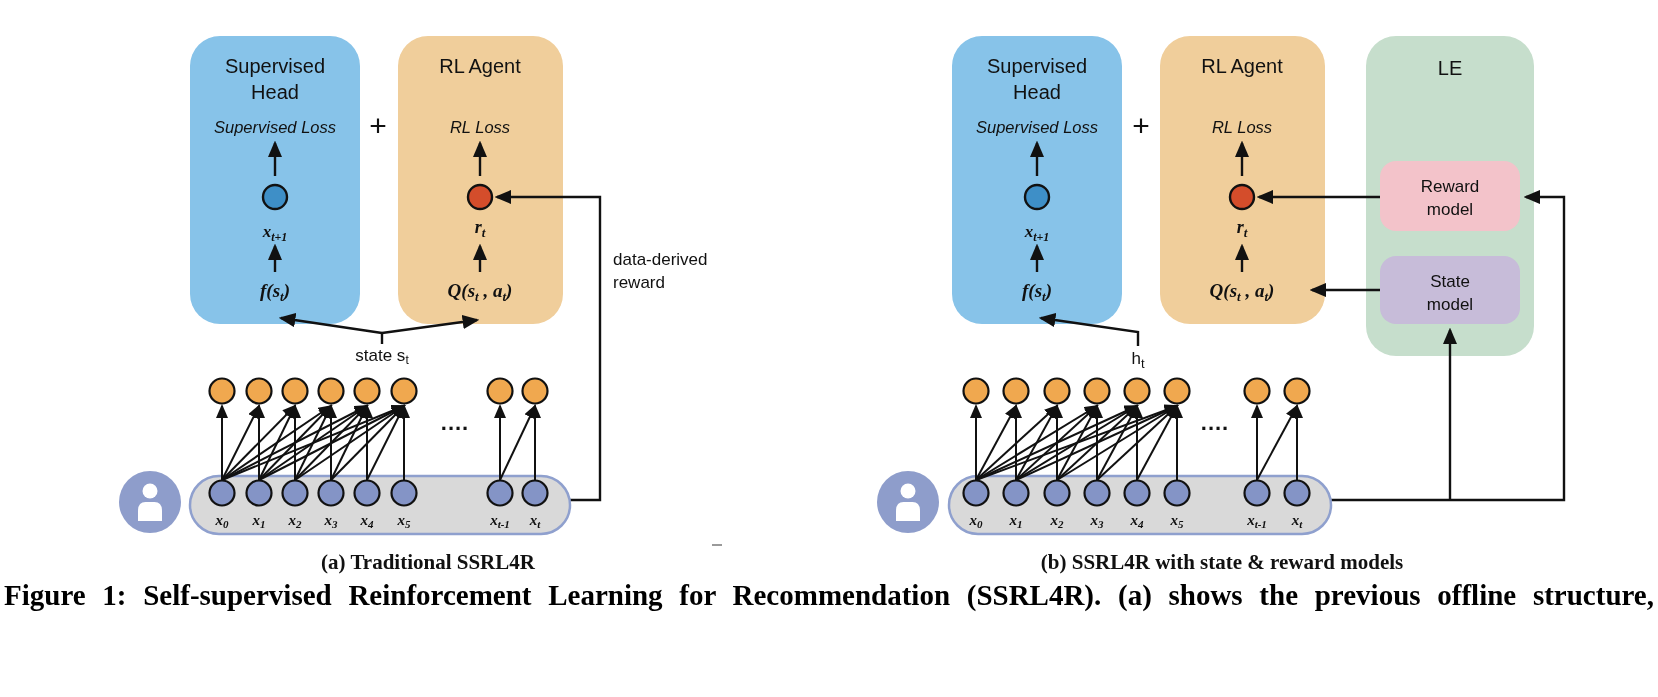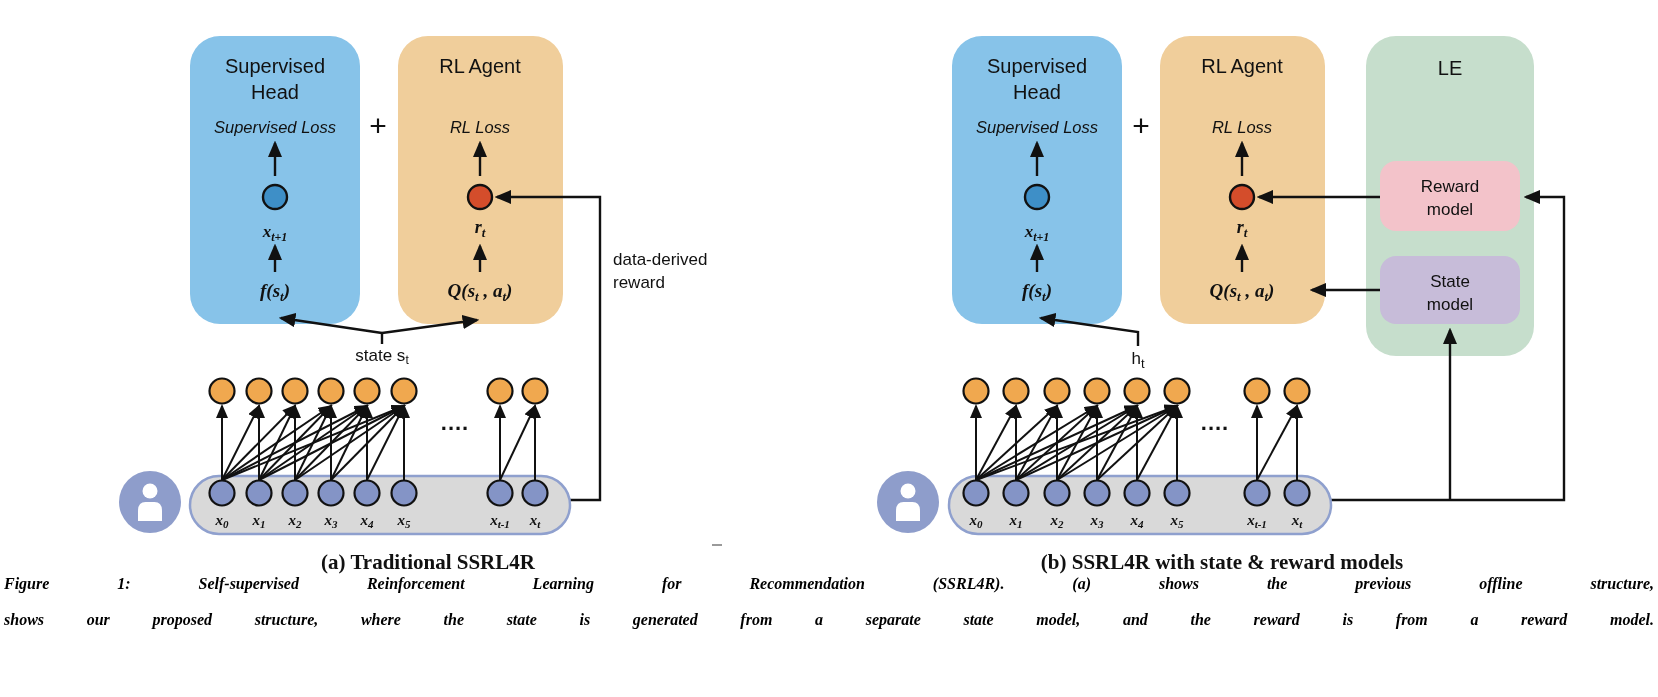--- a/index.html
+++ b/index.html
@@ -7,23 +7,23 @@
          font-family:"Liberation Sans",sans-serif;margin-top:28px;}
   svg{display:block;}
   text{fill:#111;}
   .sans-title{font-family:"Liberation Sans",sans-serif;font-size:20px;}
   .sans-loss{font-family:"Liberation Sans",sans-serif;font-size:16.5px;font-style:italic;}
   .sans-note{font-family:"Liberation Sans",sans-serif;font-size:17px;}
   .math{font-family:"Liberation Serif","DejaVu Serif",serif;font-style:italic;font-weight:bold;}
   .panel-caption{font-family:"Liberation Serif","DejaVu Serif",serif;font-weight:bold;font-size:21px;}
   .plus{font-family:"Liberation Sans",sans-serif;font-size:30px;}
   .dots{font-family:"Liberation Sans",sans-serif;font-size:22px;font-weight:bold;letter-spacing:1px;}
-  .fig-caption{position:absolute;left:4px;top:538px;width:1650px;
+  .fig-caption{position:absolute;left:4px;top:550px;width:1650px;
      font-family:"Liberation Serif","DejaVu Serif",serif;font-weight:bold;
-     font-size:16px;line-height:35.5px;color:#000;font-style:italic;}
+     font-size:29px;line-height:35.5px;color:#000;}
   .fig-caption .cap-line{text-align:justify;text-align-last:justify;white-space:normal;}
 </style>
 </head>
 <body>
 
 <div class="stage">
 <svg width="1658" height="558" viewBox="0 0 1658 558">
   <defs>
     <marker id="ah" markerWidth="7" markerHeight="6" refX="6" refY="3" orient="auto" markerUnits="strokeWidth">
       <path d="M0,0 L7,3 L0,6 Z" fill="#111"></path>
@@ -231,15 +231,14 @@
       <circle cx="0" cy="-11" r="7.5" fill="#fff"></circle>
       <path d="M-12,19 L-12,9 Q-12,0 -4.5,0 L4.5,0 Q12,0 12,9 L12,19 Z" fill="#fff"></path>
     </g>
 
     <text x="1222" y="541" text-anchor="middle" class="panel-caption">(b) SSRL4R with state &amp; reward models</text>
   </g>
 </svg>
 
 <div class="fig-caption">
   <div class="cap-line">Figure 1: Self-supervised Reinforcement Learning for Recommendation (SSRL4R). (a) shows the previous offline structure,</div>
-  <div class="cap-line">shows our proposed structure, where the state is generated from a separate state model, and the reward is from a reward model.</div>
 </div>
 </div>
 
 </body></html>

